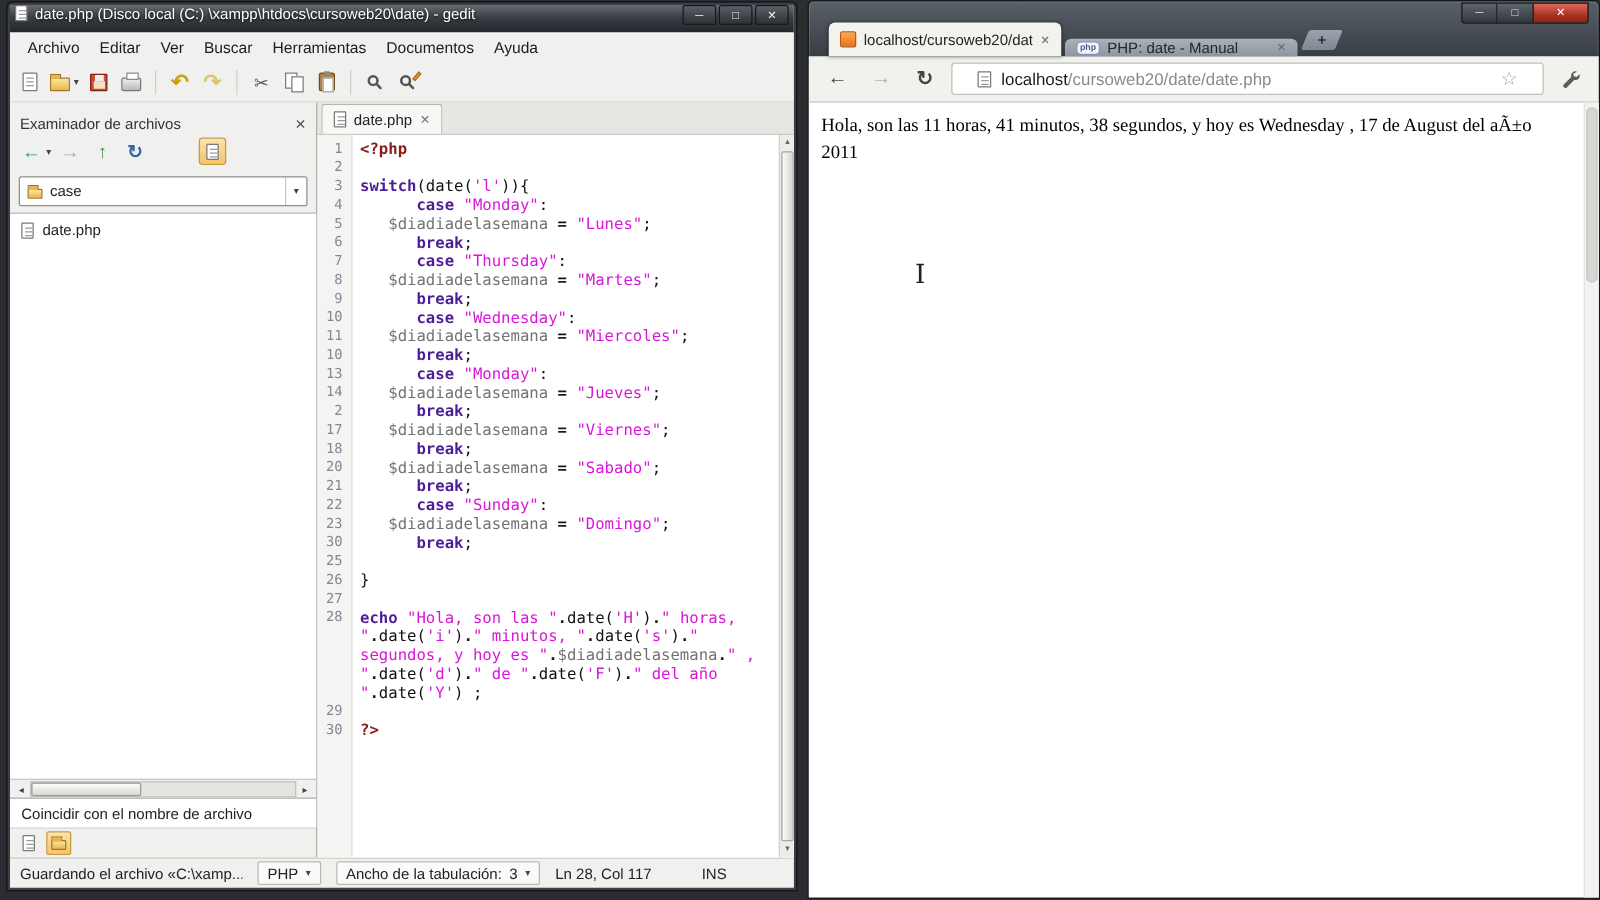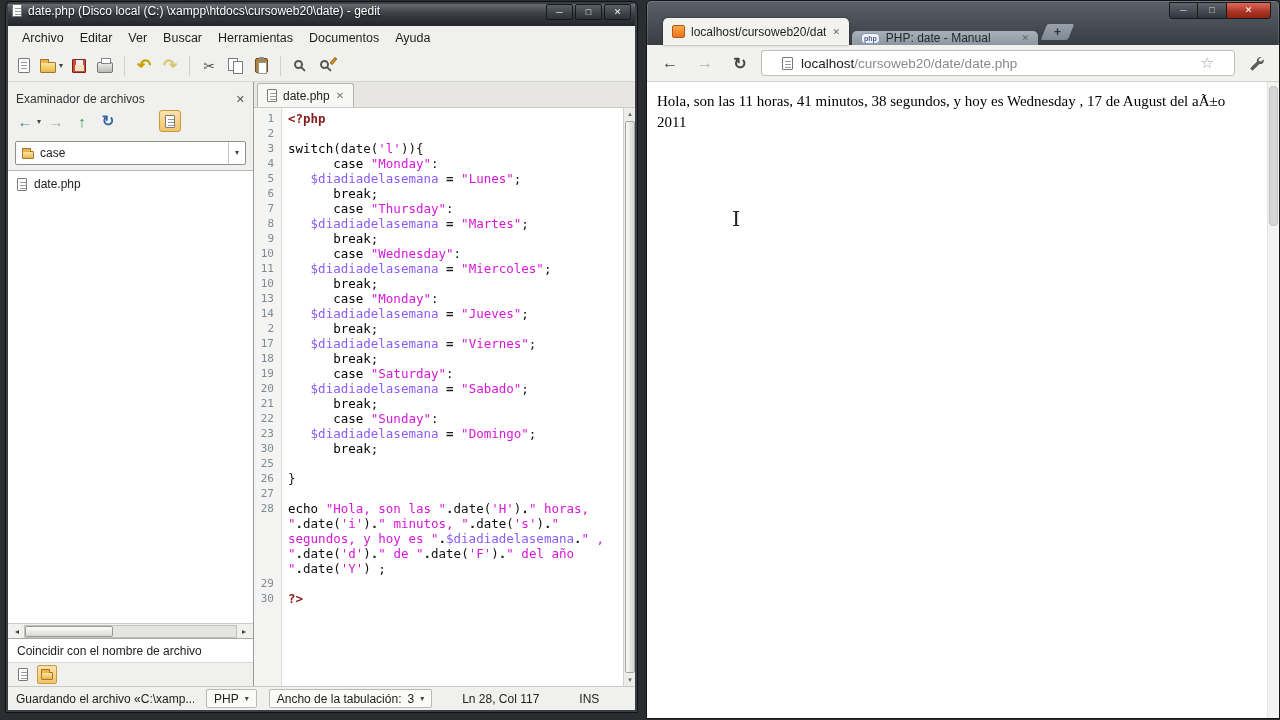--- a/index.html
+++ b/index.html
@@ -80,34 +80,34 @@
 .tabbar{height:26px;background:#e7e6e3;border-bottom:1px solid #c9c9c6;display:flex;align-items:flex-end;padding:2px 3px 0;flex:none}
 .etab{height:24px;background:#f7f7f5;border:1px solid #b5b5b2;border-bottom:none;border-radius:3px 3px 0 0;display:flex;align-items:center;gap:6px;padding:0 9px;font-size:12px;color:#222}
 .etab-x{color:#777;font-size:10px}
 .codewrap{flex:1;background:#fff;display:flex;overflow:hidden;position:relative}
 .codewrap:before{content:"";position:absolute;left:0;top:0;bottom:0;width:27px;background:#f4f4f2;border-right:1px solid #dcdcd9}
 .codelines{flex:1;padding-top:3px;position:relative}
 .crow{display:flex}
 .ln{width:27px;flex:none;text-align:right;padding-right:7px;color:#7e8a96;font:11px/15px "DejaVu Sans Mono",monospace}
 .lc{width:342px;flex:none;padding-left:7px;font:12.5px/15px "DejaVu Sans Mono",monospace;white-space:pre-wrap;overflow-wrap:break-word;color:#111}
 .tk-tag{color:#8a1a1a;font-weight:bold}
-.tk-kw{color:#000000;font-weight:normal}
+.tk-kw{color:#4c1d95;font-weight:bold}
 .tk-str{color:#d816d8}
-.tk-var{color:#8b5cf6}
+.tk-var{color:#737373}
 .tk-op{color:#1a1a1a;font-weight:bold}
 .tk-pln{color:#111}
 .vscroll{width:13px;flex:none;background:#ececea;border-left:1px solid #d0d0cd;display:flex;flex-direction:column;align-items:stretch}
 .vs-arrow{font-size:7px;color:#666;text-align:center;height:12px;line-height:12px;flex:none}
 .vs-thumb{flex:1;margin:1px 1px;background:linear-gradient(90deg,#fbfbfa,#d5d5d2);border:1px solid #a5a5a2;border-radius:2px}
 
 
 .statusbar{height:24px;background:#f0f0ee;border-top:1px solid #c9c9c6;display:flex;align-items:center;font-size:12px;color:#222;padding:0 8px;gap:12px;flex:none}
 .sb-msg{width:178px;white-space:nowrap;overflow:hidden;flex:none}
 .st-combo{border:1px solid #b9b9b6;background:#fafaf8;border-radius:2px;padding:1px 7px;display:flex;align-items:center;gap:6px;height:19px}
-.st-pos{margin-left:18px}
+.st-pos{}
 .st-ins{margin-left:28px}
 
 
 #chrome{position:absolute;left:646px;top:0;width:634px;height:719px;background:linear-gradient(#5a6068,#3a3f46 42px,#3a3f46);border:1px solid #14161a;border-radius:5px 5px 0 0;display:flex;flex-direction:column;box-shadow:inset 0 0 0 1px rgba(255,255,255,.14)}
 .c-top{height:44px;position:relative;flex:none}
 .c-winbtns{position:absolute;top:1px;right:8px;display:flex}
 .cwb{height:17px;background:linear-gradient(#5d636b,#32373d);border:1px solid #17191c;color:#ddd;text-align:center;font-size:9px;line-height:15px}
 .cwb.min{width:29px;border-radius:0 0 0 3px}
 .cwb.max{width:28px;border-left:none;border-right:none}
 .cwb.close{width:45px;background:linear-gradient(#e0695a,#aa3323 60%,#8f2415);color:#fff;border-radius:0 0 3px 0}
@@ -329,24 +329,20 @@
             </div>
             <div class="crow">
               <div class="ln">17</div>
               <div class="lc"><span class="tk-pln">   </span><span class="tk-var">$diadiadelasemana</span><span class="tk-pln"> </span><span class="tk-op">=</span><span class="tk-pln"> </span><span class="tk-str">"Viernes"</span><span class="tk-pln">;</span></div>
             </div>
             <div class="crow">
               <div class="ln">18</div>
               <div class="lc"><span class="tk-pln">      </span><span class="tk-kw">break</span><span class="tk-pln">;</span></div>
             </div>
             <div class="crow">
-              <div class="ln">19</div>
-              <div class="lc"><span class="tk-pln">      </span><span class="tk-kw">case</span><span class="tk-pln"> </span><span class="tk-str">"Saturday"</span><span class="tk-pln">:</span></div>
-            </div>
-            <div class="crow">
               <div class="ln">20</div>
               <div class="lc"><span class="tk-pln">   </span><span class="tk-var">$diadiadelasemana</span><span class="tk-pln"> </span><span class="tk-op">=</span><span class="tk-pln"> </span><span class="tk-str">"Sabado"</span><span class="tk-pln">;</span></div>
             </div>
             <div class="crow">
               <div class="ln">21</div>
               <div class="lc"><span class="tk-pln">      </span><span class="tk-kw">break</span><span class="tk-pln">;</span></div>
             </div>
             <div class="crow">
               <div class="ln">22</div>
               <div class="lc"><span class="tk-pln">      </span><span class="tk-kw">case</span><span class="tk-pln"> </span><span class="tk-str">"Sunday"</span><span class="tk-pln">:</span></div>

